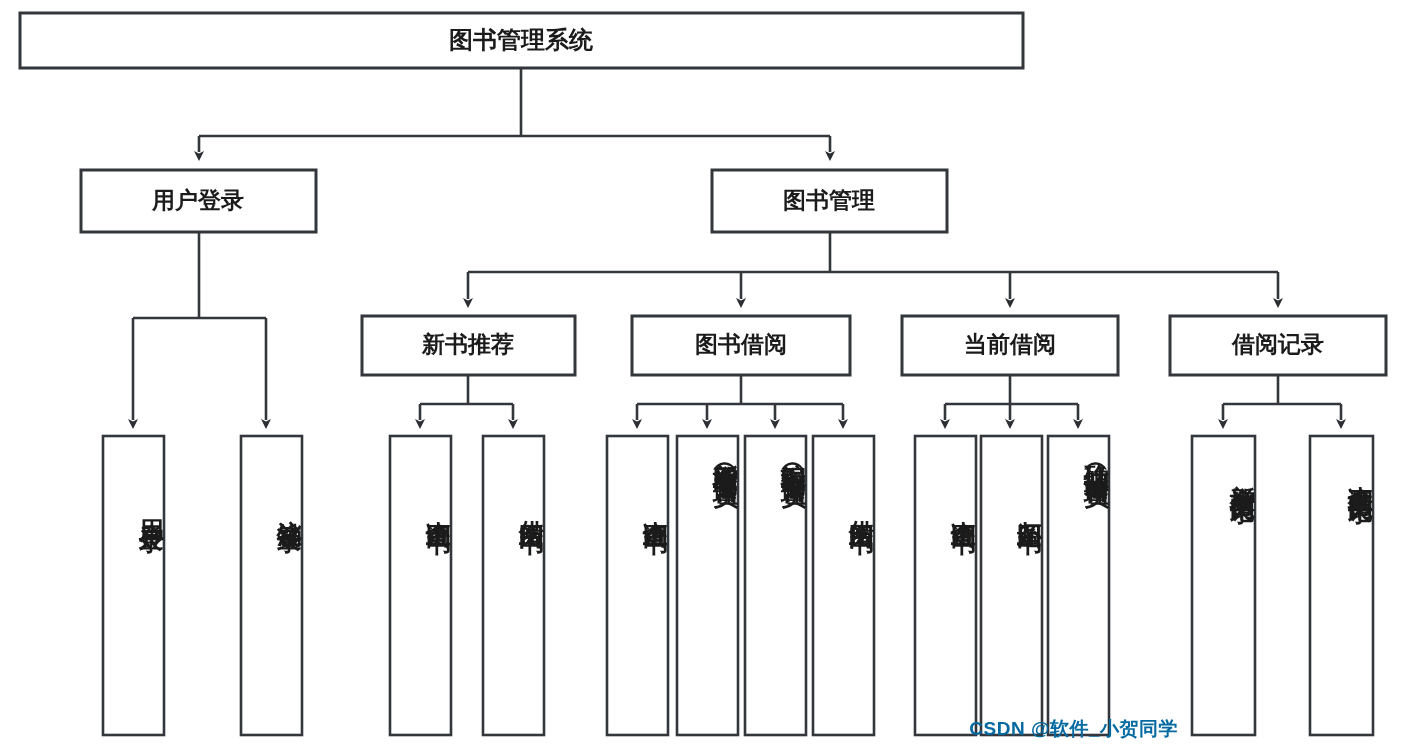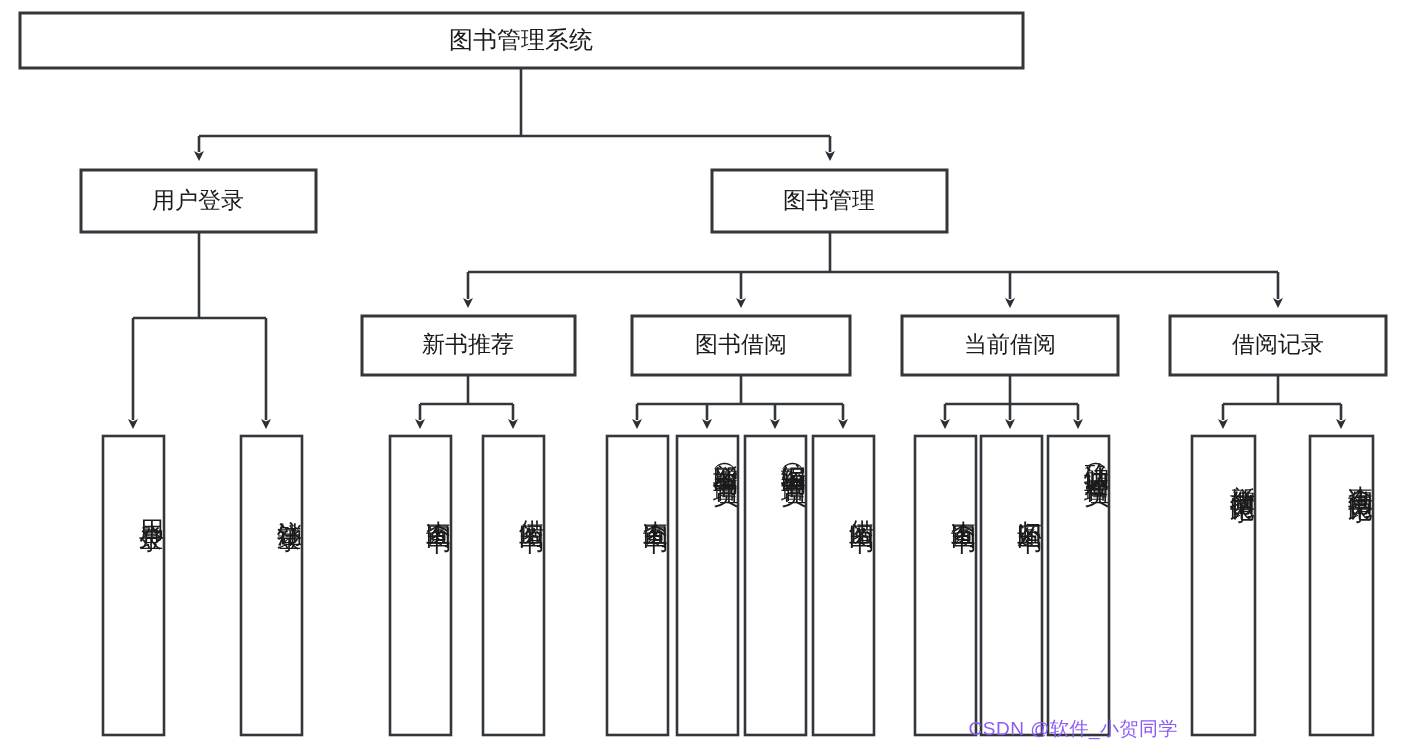--- a/index.html
+++ b/index.html
@@ -10,20 +10,21 @@
   body {
     width: 1405px;
     height: 747px;
     font-family: "Liberation Sans", "DejaVu Sans", sans-serif;
     overflow: hidden;
   }
   #diagram-root {
     position: relative;
     width: 1186px;
     height: 747px;
+    font-weight: bold;
   }
   svg.diagram-canvas {
     position: absolute;
     top: 0;
     left: 0;
     width: 1405px;
     height: 747px;
   }
   .node-rect {
     fill: #ffffff;
@@ -66,21 +67,21 @@
     white-space: nowrap;
     text-align: center;
     pointer-events: none;
   }
   .watermark {
     position: absolute;
     right: 8px;
     bottom: 5px;
     font-family: "Liberation Sans", "DejaVu Sans", sans-serif;
     font-size: 19px;
-    color: #8b5cf6;
+    color: #0369a1;
     letter-spacing: 0.5px;
     white-space: nowrap;
   }
 </style>
 </head>
 <body>
 
 <div id="diagram-root">
 
   <svg class="diagram-canvas" viewBox="0 0 1405 747">

